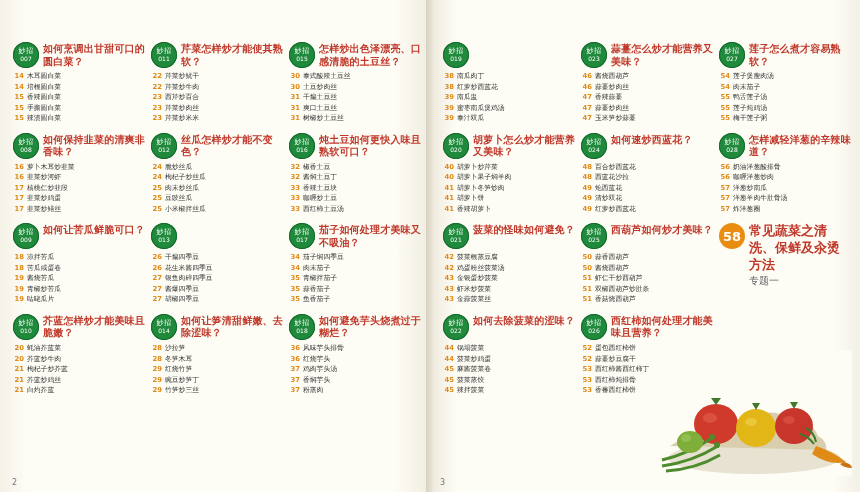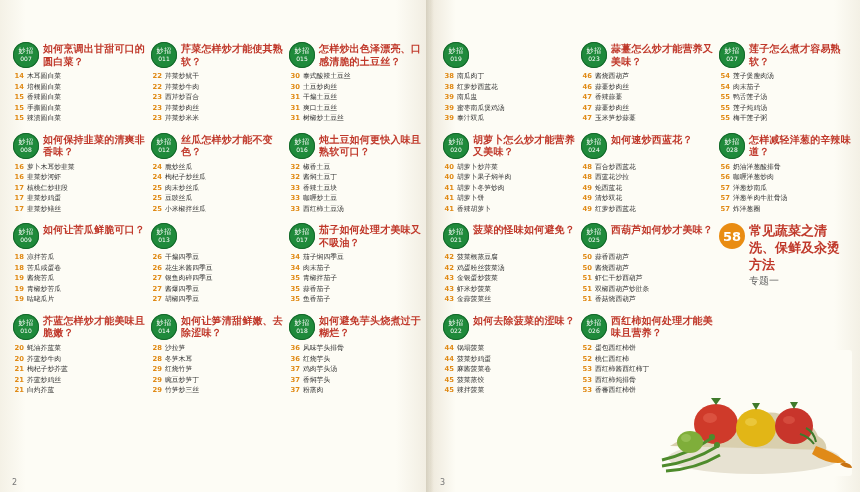--- a/index.html
+++ b/index.html
@@ -704,21 +704,21 @@
           </div>
           <div class="gtitle">西红柿如何处理才能美味且营养？</div>
         </div>
         <ul class="items">
           <li>
               <span class="num">52</span>
               <span class="txt">蛋包西红柿饼</span>
             </li>
           <li>
               <span class="num">52</span>
-              <span class="txt">桃仁西红柿</span>
+              <span class="txt">蒜薹炒豆腐干</span>
             </li>
           <li>
               <span class="num">53</span>
               <span class="txt">西红柿酱西红柿丁</span>
             </li>
           <li>
               <span class="num">53</span>
               <span class="txt">西红柿炖排骨</span>
             </li>
           <li>

